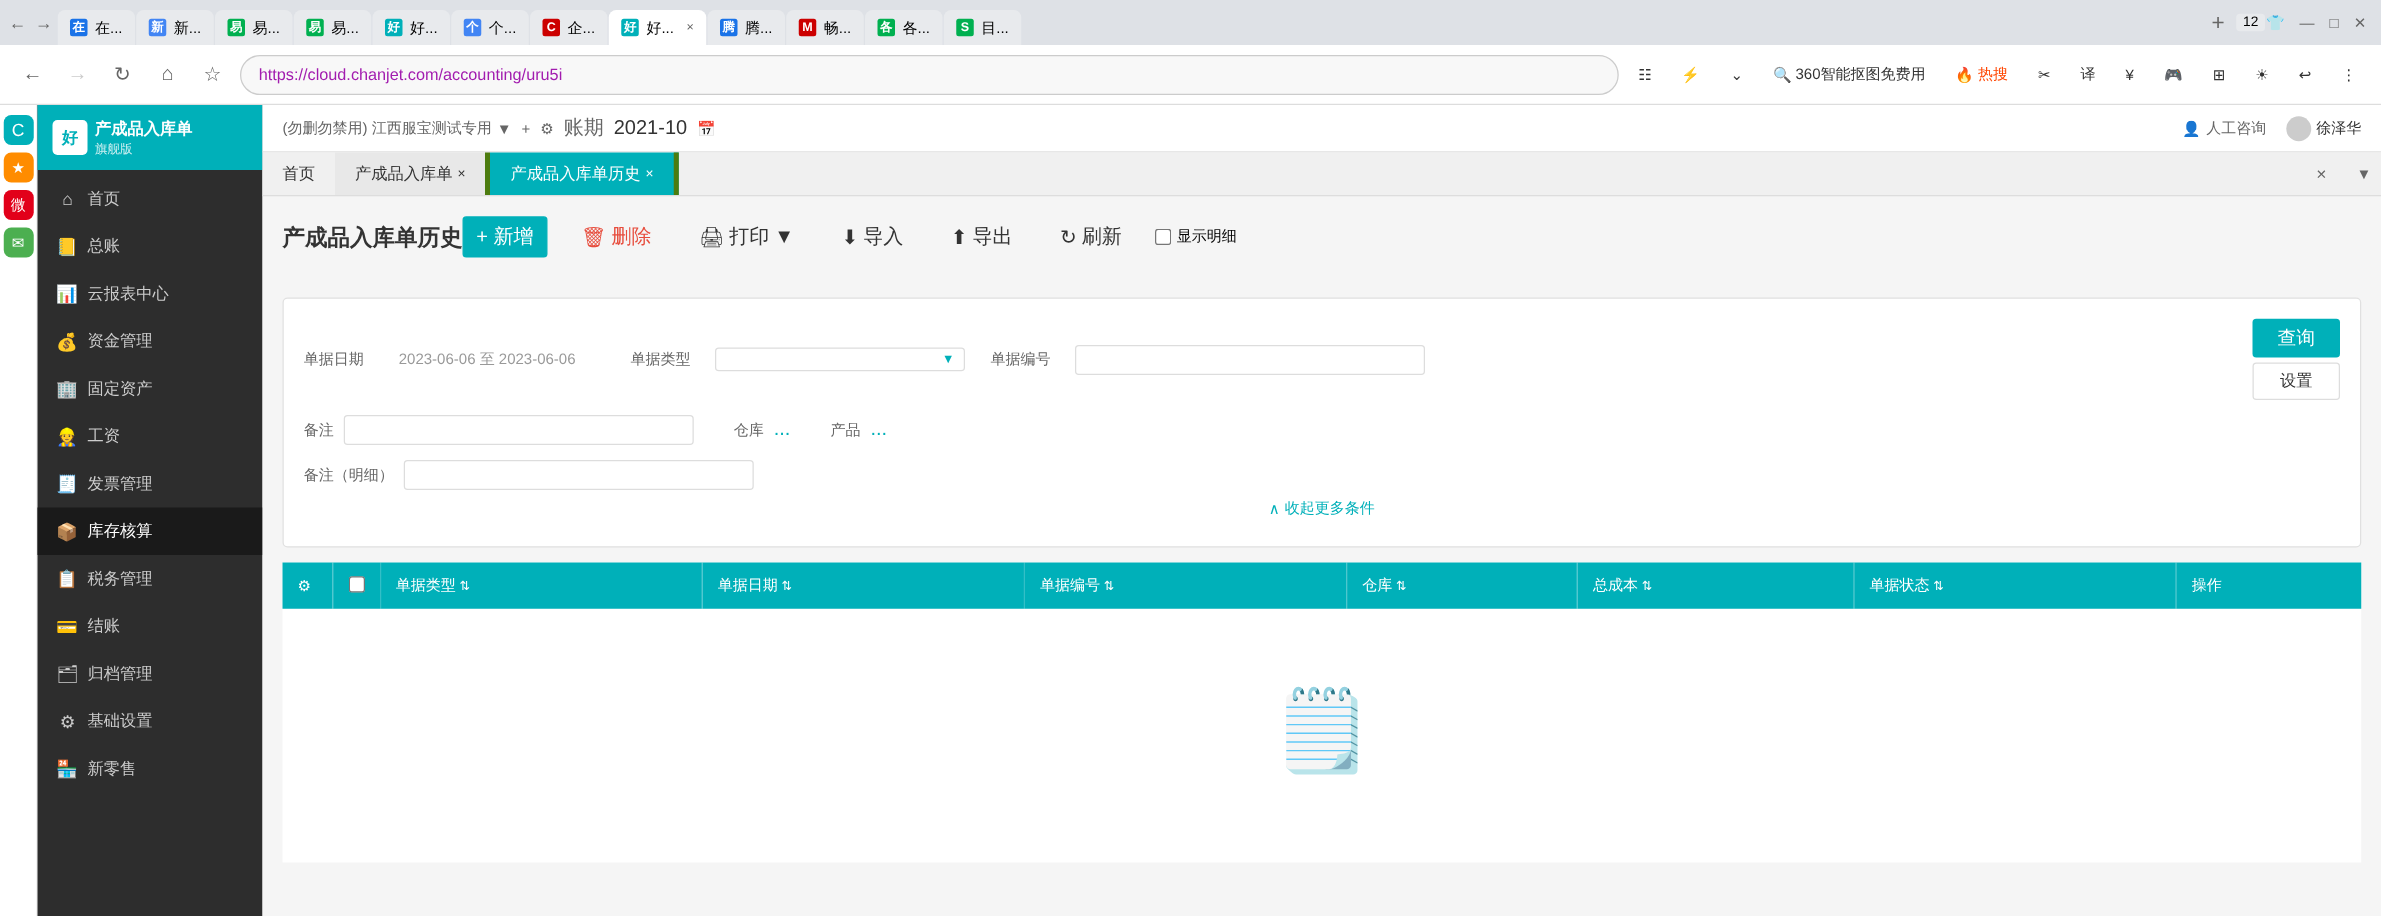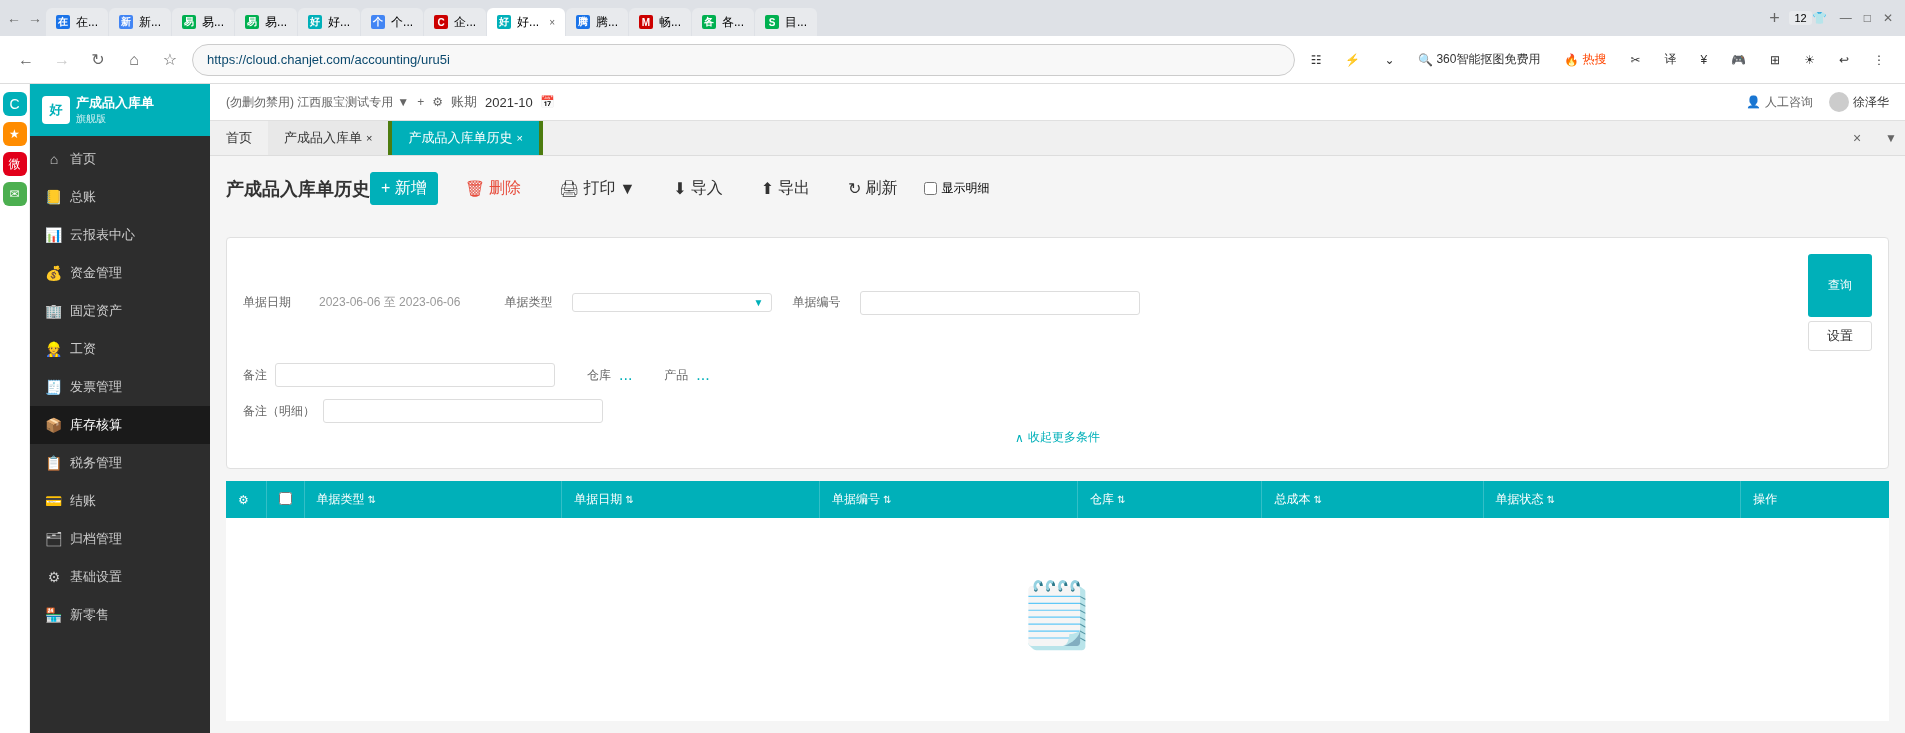--- a/index.html
+++ b/index.html
@@ -14,21 +14,21 @@
     .tab.active { background: #fff; }
     .tab-close { font-size: 10px; color: #666; cursor: pointer; margin-left: 4px; }
     .tab-favicon { width: 14px; height: 14px; border-radius: 2px; display: flex; align-items: center; justify-content: center; font-size: 10px; font-weight: bold; flex-shrink: 0; }
     .tab-new { width: 28px; height: 28px; display: flex; align-items: center; justify-content: center; cursor: pointer; font-size: 18px; color: #666; }
     .tab-count { background: #e8eaed; border-radius: 3px; padding: 1px 5px; font-size: 11px; }
     .browser-controls { display: flex; align-items: center; gap: 12px; margin-left: auto; padding-right: 8px; font-size: 12px; color: #666; }
 
     
     .address-bar { background: #fff; height: 48px; display: flex; align-items: center; padding: 0 12px; gap: 8px; border-bottom: 1px solid #ddd; }
     .nav-btn { width: 28px; height: 28px; display: flex; align-items: center; justify-content: center; cursor: pointer; color: #666; font-size: 16px; border-radius: 50%; }
-    .address-input { flex: 1; height: 32px; border: 1px solid #ccc; border-radius: 20px; padding: 0 14px; font-size: 13px; background: #f8f8f8; color: #0c4a6e; }
+    .address-input { flex: 1; height: 32px; border: 1px solid #ccc; border-radius: 20px; padding: 0 14px; font-size: 13px; background: #f8f8f8; color: #a21caf; }
     .toolbar-icons { display: flex; align-items: center; gap: 8px; }
     .toolbar-icon { display: flex; align-items: center; gap: 3px; cursor: pointer; padding: 3px 8px; border-radius: 4px; font-size: 12px; color: #333; }
     .hot-search { color: #ff4500; font-size: 12px; }
 
     
     .main-layout { display: flex; flex: 1; height: calc(733px - 84px); }
 
     
     .icon-sidebar { width: 30px; background: #fff; display: flex; flex-direction: column; align-items: center; padding-top: 8px; gap: 6px; border-right: 1px solid #eee; }
     .icon-sidebar-item { width: 24px; height: 24px; border-radius: 4px; cursor: pointer; display: flex; align-items: center; justify-content: center; }
@@ -42,21 +42,21 @@
     .sidebar-item { display: flex; align-items: center; gap: 8px; padding: 10px 16px; cursor: pointer; color: #ccc; font-size: 13px; }
     .sidebar-item.active { background: #1a1a1a; color: #fff; }
     .sidebar-icon { width: 16px; height: 16px; display: flex; align-items: center; justify-content: center; font-size: 14px; }
 
     
     .main-content { flex: 1; background: #f5f5f5; display: flex; flex-direction: column; overflow: hidden; }
 
     
     .content-topbar { background: #fff; border-bottom: 1px solid #e0e0e0; padding: 8px 16px; display: flex; align-items: center; gap: 8px; }
     .company-selector { display: flex; align-items: center; gap: 4px; color: #666; font-size: 12px; cursor: pointer; }
-    .period-badge { color: #666; font-size: 13px; }
+    .period-badge { color: #666; font-size: 16px; }
     .topbar-right { margin-left: auto; display: flex; align-items: center; gap: 16px; }
     .user-service { display: flex; align-items: center; gap: 4px; color: #666; font-size: 12px; cursor: pointer; }
     .username { color: #333; font-size: 12px; cursor: pointer; }
 
     
     .breadcrumb-area { background: #f0f0f0; border-bottom: 1px solid #ddd; display: flex; align-items: center; padding: 0; }
     .breadcrumb-home { padding: 8px 16px; font-size: 13px; color: #333; cursor: pointer; }
     .page-tab { display: flex; align-items: center; gap: 4px; padding: 8px 16px; font-size: 13px; color: #333; background: #e8e8e8; border-right: 4px solid #4d7c0f; cursor: pointer; }
     .page-tab.active { background: #00b0b9; color: #fff; }
     .page-tab-close { font-size: 11px; cursor: pointer; }
@@ -89,21 +89,21 @@
     
     .data-table { width: 100%; border-collapse: collapse; background: #fff; }
     .table-header { background: #00b0b9; color: #fff; }
     .table-header th { padding: 10px 12px; font-size: 12px; font-weight: normal; text-align: left; white-space: nowrap; border-right: 1px solid rgba(255,255,255,0.2); cursor: pointer; }
     .table-header th:last-child { border-right: none; }
     .th-gear { width: 40px; text-align: center; }
     .th-check { width: 36px; text-align: center; }
     .sort-icon { font-size: 10px; margin-left: 3px; }
 
     
-    .query-btn { background: #00b0b9; color: #fff; border: none; padding: 23px 20px; border-radius: 3px; cursor: pointer; font-size: 12px; }
+    .query-btn { background: #00b0b9; color: #fff; border: none; padding: 6px 20px; border-radius: 3px; cursor: pointer; font-size: 15px; }
     .settings-btn { background: #fff; color: #333; border: 1px solid #ddd; padding: 5px 16px; border-radius: 3px; cursor: pointer; font-size: 13px; }
 
     .filter-right-btns { display: flex; flex-direction: column; gap: 4px; margin-left: auto; }
 
     .second-filter-row { display: flex; align-items: center; gap: 8px; }
   </style>
 </head>
 <body>
 
 <div class="browser-frame">

